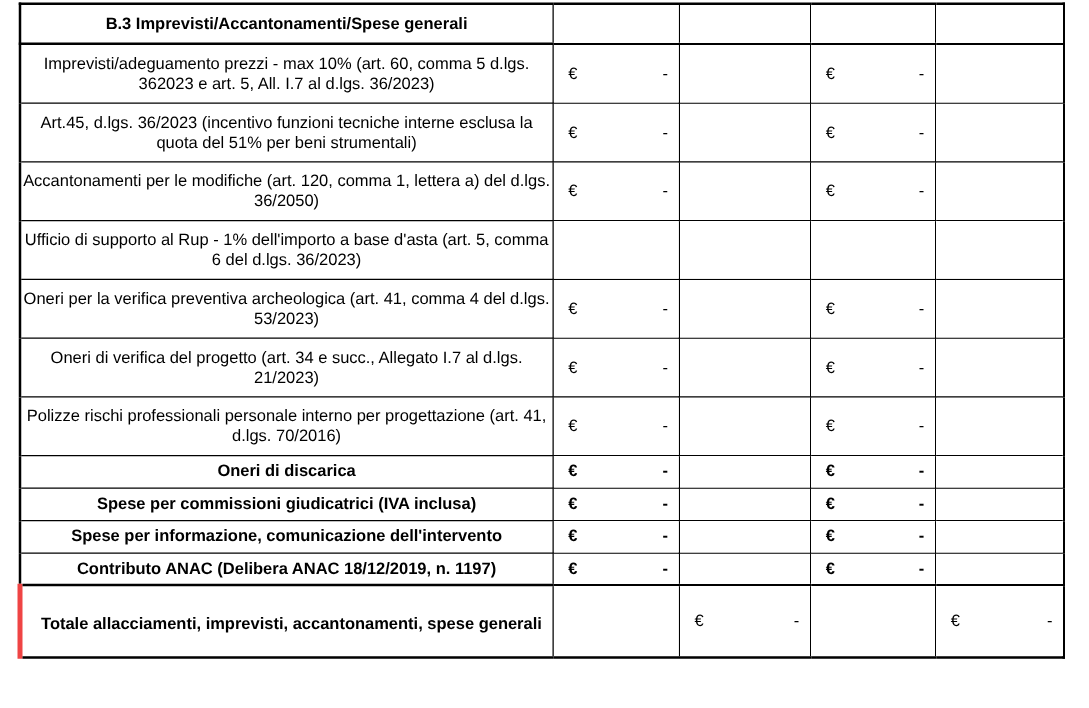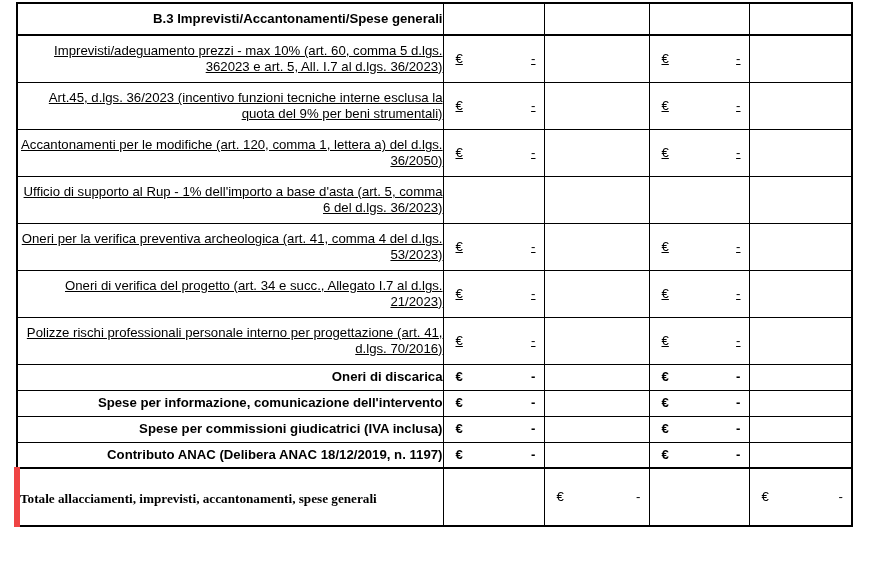--- a/index.html
+++ b/index.html
@@ -41,21 +41,21 @@
   table.budget td {
     border: 1px solid #000000;
     padding: 0;
     vertical-align: middle;
     background: #ffffff;
   }
 
   
   .desc {
     padding: 3px 5px 3px 7px;
-    text-align: right;
+    text-align: center;
     word-wrap: break-word;
     overflow-wrap: break-word;
   }
   .desc-text {
     display: block;
   }
 
   
   tr.r-header td {
     border-top: 2px solid #000000;
@@ -71,26 +71,25 @@
   tr.r-data td.v-last { border-right: 2px solid #000000; }
 
   tr.r-last-data td { border-bottom: 2px solid #000000; }
 
   tr.r-total td {
     border-top: 2px solid #000000;
     border-bottom: 2px solid #000000;
     height: 52px;
   }
   tr.r-total td.desc {
-    border-left: 6px solid #ef4444;
+    border-left: 4px solid #ef4444;
     font-weight: bold;
-    text-align: left;
+    text-align: right;
     padding-right: 8px;
     padding-top: 4px;
-    font-family: Liberation Serif, serif;
   }
   tr.r-total td.v-last { border-right: 2px solid #000000; }
 
   
   .money {
     position: relative;
     height: 100%;
   }
   .money-inner {
     display: flex;
@@ -103,21 +102,21 @@
   .money .sym {
     font-size: 13.2px;
   }
   .money .amt {
     font-size: 13.2px;
   }
   .money.empty .money-inner { visibility: hidden; }
 
   
   tr.r-header { height: 32px; }
-  tr.h2 { height: 47px; text-decoration: underline; }
+  tr.h2 { height: 47px; }
   tr.h1 { height: 26px; font-weight: bold; }
 </style>
 </head>
 <body>
 
 <div class="sheet">
   <table class="budget">
     <colgroup>
       <col class="c-desc">
       <col class="c-v1">
@@ -182,21 +181,21 @@
         <td class="money v-last">
             <div class="money-inner">
               <span class="sym"></span>
               <span class="amt"></span>
             </div>
           </td>
       </tr>
 
       <tr class="r-data h2">
         <td class="desc">
-          <span class="desc-text">Art.45, d.lgs. 36/2023  (incentivo funzioni tecniche interne esclusa la quota del 9% per beni strumentali)</span>
+          <span class="desc-text">Art.45, d.lgs. 36/2023  (incentivo funzioni tecniche interne esclusa la quota del 51% per beni strumentali)</span>
         </td>
         <td class="money">
             <div class="money-inner">
               <span class="sym">€</span>
               <span class="amt">-</span>
             </div>
           </td>
         <td class="money">
             <div class="money-inner">
               <span class="sym"></span>
@@ -393,51 +392,51 @@
             <div class="money-inner">
               <span class="sym"></span>
               <span class="amt"></span>
             </div>
           </td>
       </tr>
 
 
       <tr class="r-data h1">
         <td class="desc">
+          <span class="desc-text">Spese per commissioni giudicatrici (IVA inclusa)</span>
+        </td>
+        <td class="money">
+            <div class="money-inner">
+              <span class="sym">€</span>
+              <span class="amt">-</span>
+            </div>
+          </td>
+        <td class="money">
+            <div class="money-inner">
+              <span class="sym"></span>
+              <span class="amt"></span>
+            </div>
+          </td>
+        <td class="money">
+            <div class="money-inner">
+              <span class="sym">€</span>
+              <span class="amt">-</span>
+            </div>
+          </td>
+        <td class="money v-last">
+            <div class="money-inner">
+              <span class="sym"></span>
+              <span class="amt"></span>
+            </div>
+          </td>
+      </tr>
+
+      <tr class="r-data h1">
+        <td class="desc">
           <span class="desc-text">Spese per informazione, comunicazione dell'intervento</span>
-        </td>
-        <td class="money">
-            <div class="money-inner">
-              <span class="sym">€</span>
-              <span class="amt">-</span>
-            </div>
-          </td>
-        <td class="money">
-            <div class="money-inner">
-              <span class="sym"></span>
-              <span class="amt"></span>
-            </div>
-          </td>
-        <td class="money">
-            <div class="money-inner">
-              <span class="sym">€</span>
-              <span class="amt">-</span>
-            </div>
-          </td>
-        <td class="money v-last">
-            <div class="money-inner">
-              <span class="sym"></span>
-              <span class="amt"></span>
-            </div>
-          </td>
-      </tr>
-
-      <tr class="r-data h1">
-        <td class="desc">
-          <span class="desc-text">Spese per commissioni giudicatrici (IVA inclusa)</span>
         </td>
         <td class="money">
             <div class="money-inner">
               <span class="sym">€</span>
               <span class="amt">-</span>
             </div>
           </td>
         <td class="money">
             <div class="money-inner">
               <span class="sym"></span>

